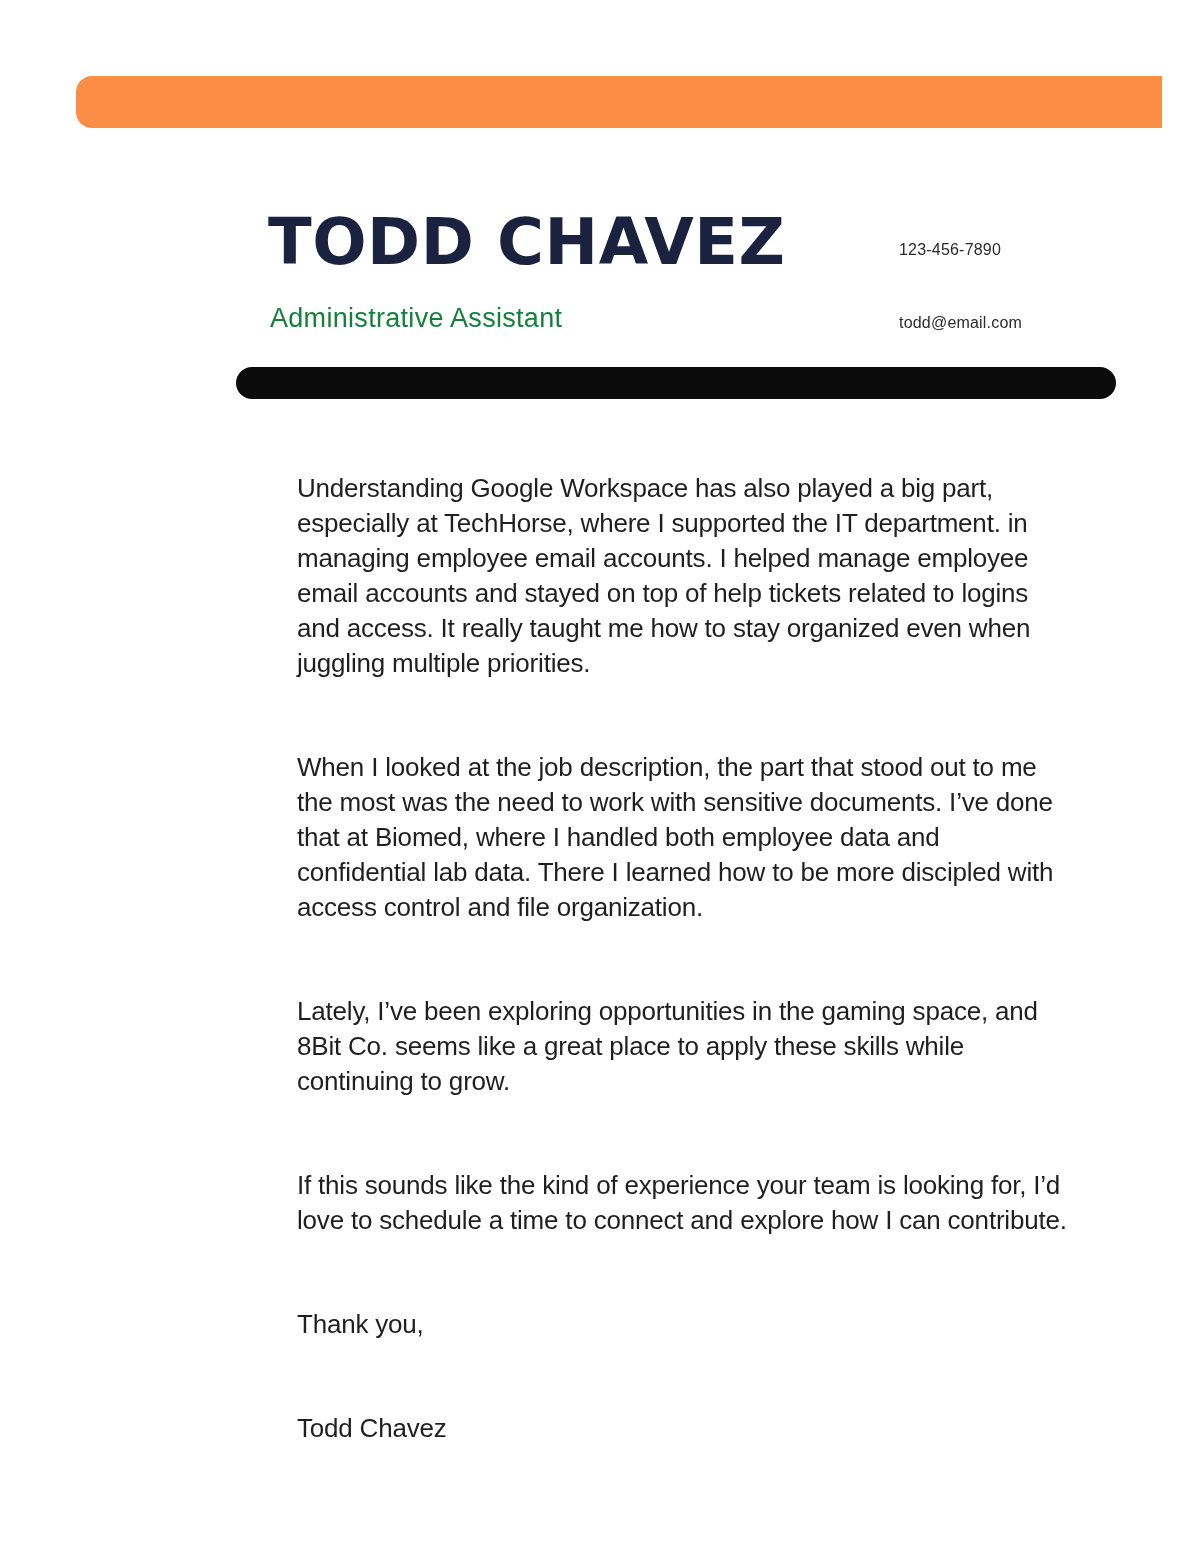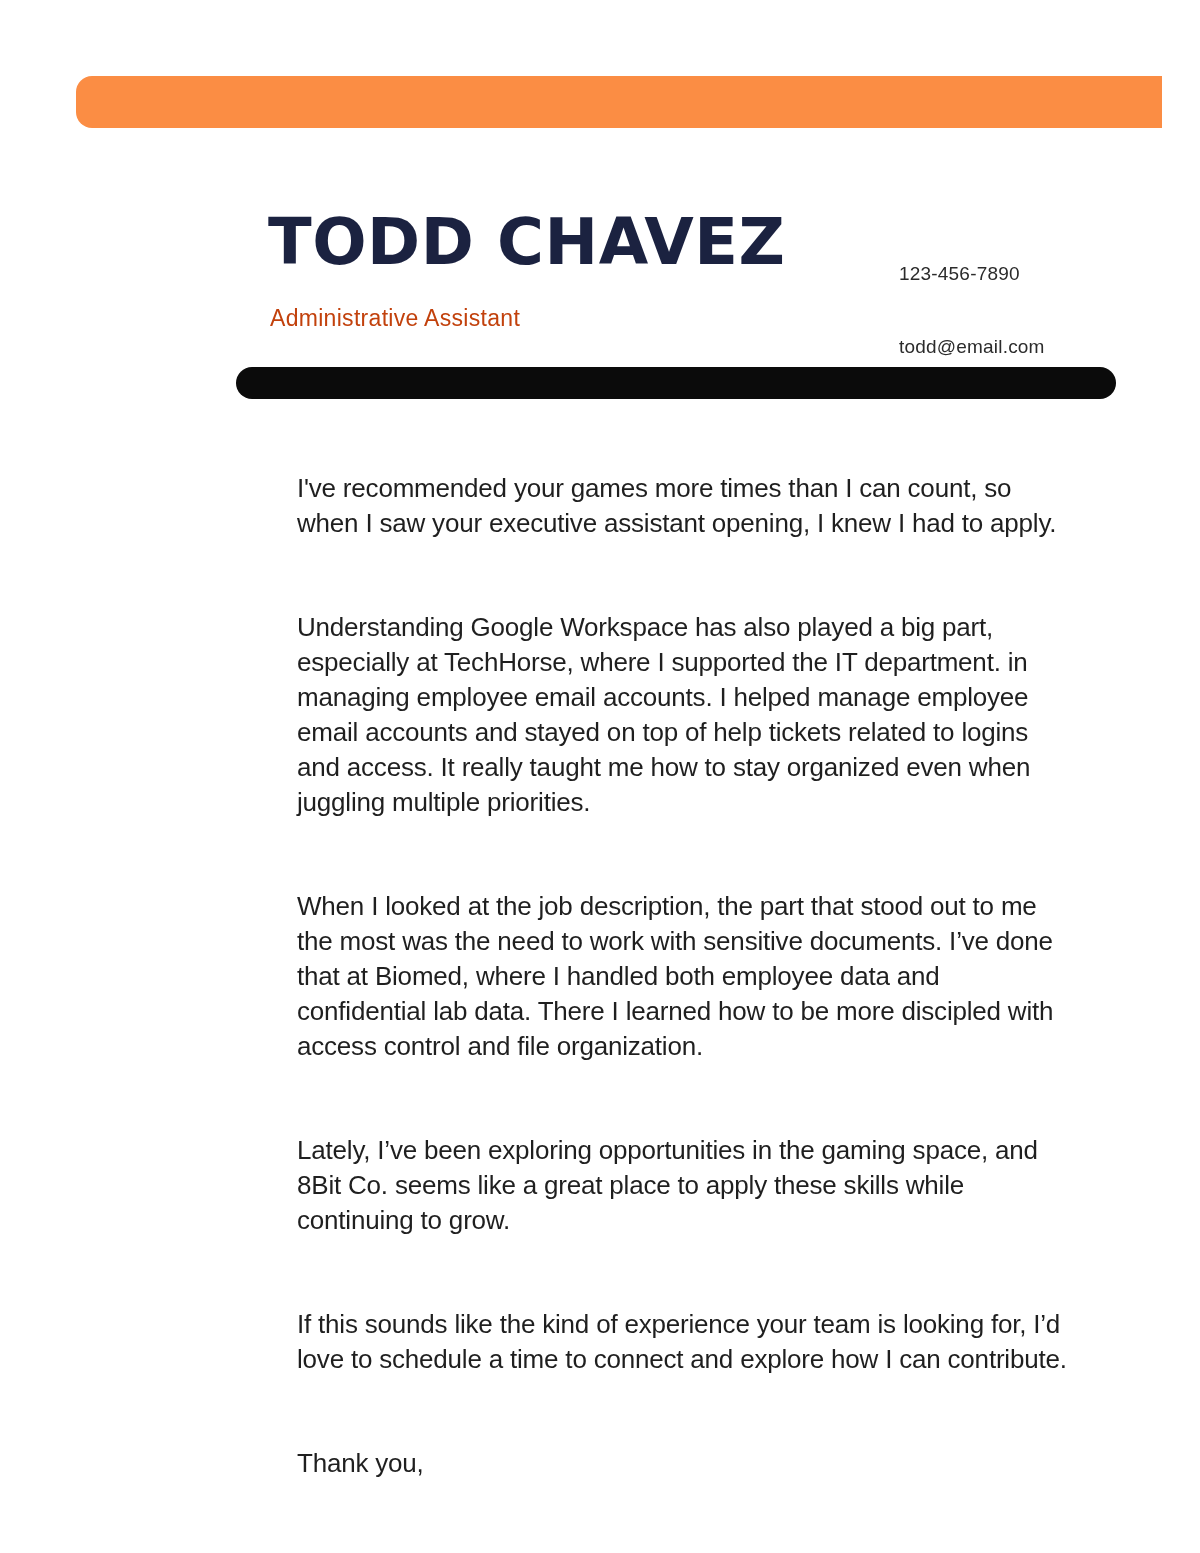--- a/index.html
+++ b/index.html
@@ -26,33 +26,33 @@
     font-family: "DejaVu Sans", "Liberation Sans", sans-serif;
     font-weight: bold;
     font-size: 64px;
     line-height: 64px;
     letter-spacing: 0.5px;
     color: #1B2240;
   }
   .contact {
     position: absolute;
     left: 780px;
-    top: 140px;
-    font-size: 19px;
+    top: 116px;
+    font-size: 16px;
     line-height: 30px;
     color: #2B2B2B;
     letter-spacing: 0.2px;
   }
   .job-title {
     position: absolute;
     left: 178px;
     top: 208px;
-    font-size: 23px;
+    font-size: 27px;
     line-height: 36px;
-    color: #c2410c;
+    color: #15803d;
     letter-spacing: 0.3px;
   }
   .divider {
     position: absolute;
     left: 160px;
     top: 291px;
     width: 880px;
     height: 4px;
     background: #0B0B0B;
   }
@@ -83,22 +83,20 @@
   <div class="contact">
     <div>123-456-7890</div>
     <div>todd@email.com</div>
   </div>
 
   <div class="job-title">Administrative Assistant</div>
 
   <div class="divider"></div>
 
   <div class="letter">
-    <p>I've recommended your games more times than I can count, so
-when I saw your executive assistant opening, I knew I had to apply.</p>
     <p>Understanding Google Workspace has also played a big part,
 especially at TechHorse, where I supported the IT department. in
 managing employee email accounts. I helped manage employee
 email accounts and stayed on top of help tickets related to logins
 and access. It really taught me how to stay organized even when
 juggling multiple priorities.</p>
     <p>When I looked at the job description, the part that stood out to me
 the most was the need to work with sensitive documents. I’ve done
 that at Biomed, where I handled both employee data and
 confidential lab data. There I learned how to be more discipled with

